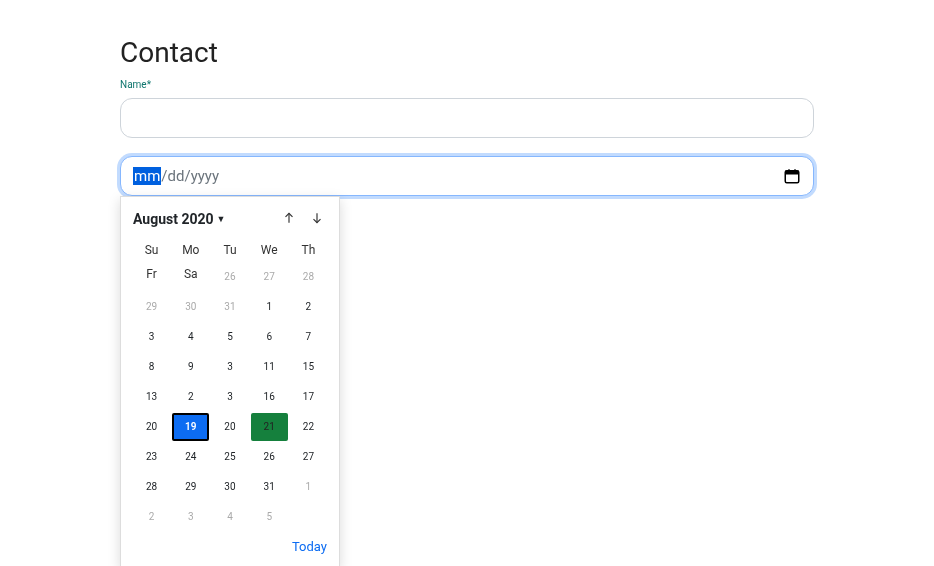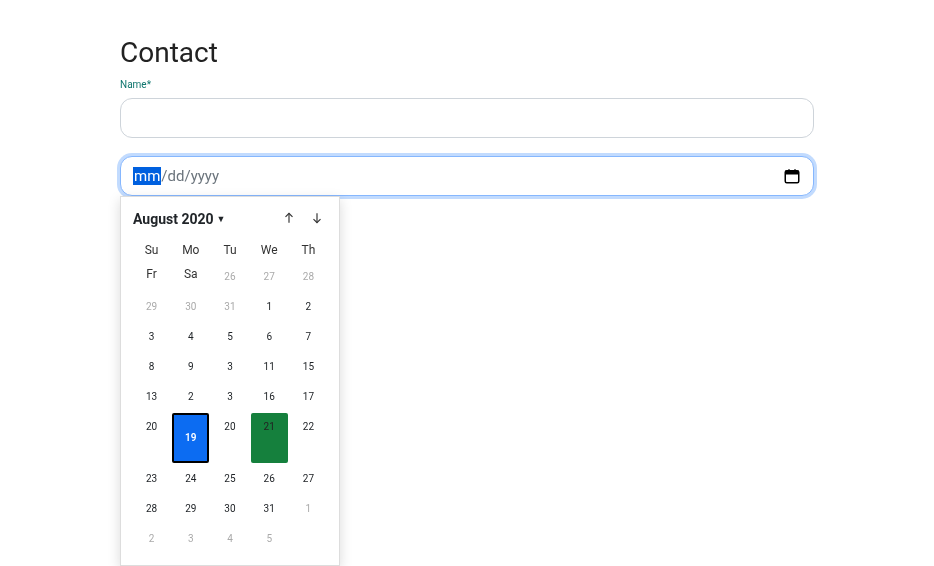--- a/index.html
+++ b/index.html
@@ -106,21 +106,21 @@
       cursor: pointer;
       border-radius: 2px;
       line-height: 18px;
     }
     .dp-day.other { color: #aaa; }
     .dp-day.sel {
       background: #0c6cf2;
       color: #fff;
       font-weight: 600;
       border: 2px solid #000;
-      padding: 14px 0;
+      padding: 3px 0;
     }
     .dp-day.hl {
       background: #15803d;
       color: #222;
     }
     .dp-footer {
       text-align: right;
       margin-top: 8px;
     }
     .dp-today {
@@ -228,16 +228,19 @@
           <div class="dp-day">28</div>
           <div class="dp-day">29</div>
           <div class="dp-day">30</div>
           <div class="dp-day">31</div>
           <div class="dp-day other">1</div>
           <div class="dp-day other">2</div>
           <div class="dp-day other">3</div>
           <div class="dp-day other">4</div>
           <div class="dp-day other">5</div>
         </div>
+      <div class="dp-footer">
+        <span class="dp-today">Today</span>
+      </div>
     </div>
 
   </div>
 </div>
 
 </body></html>

